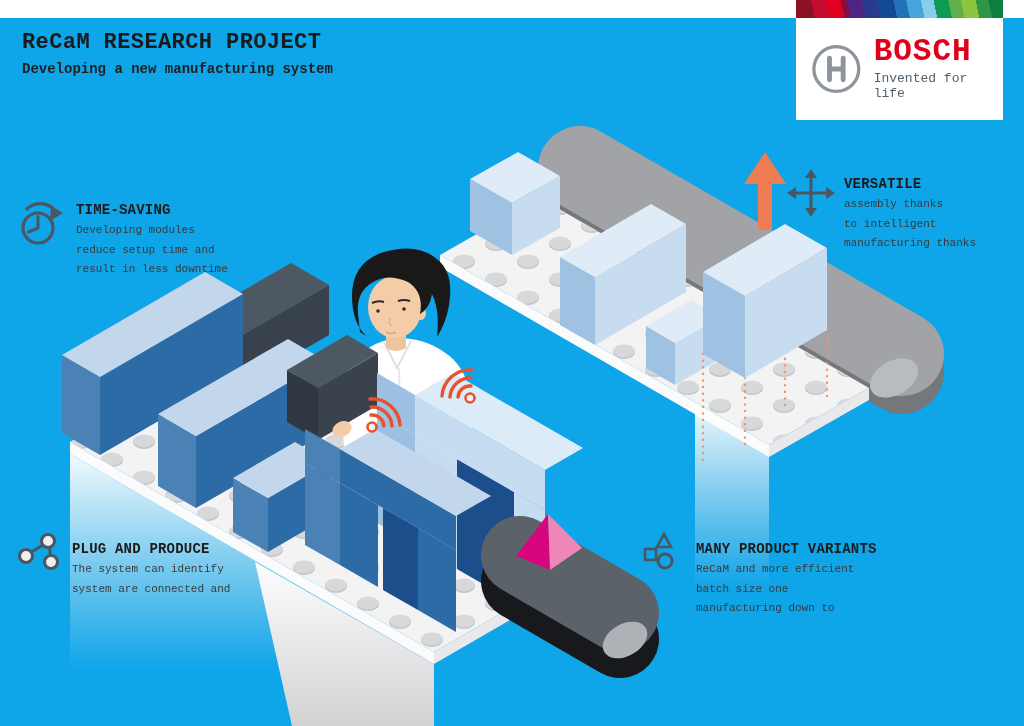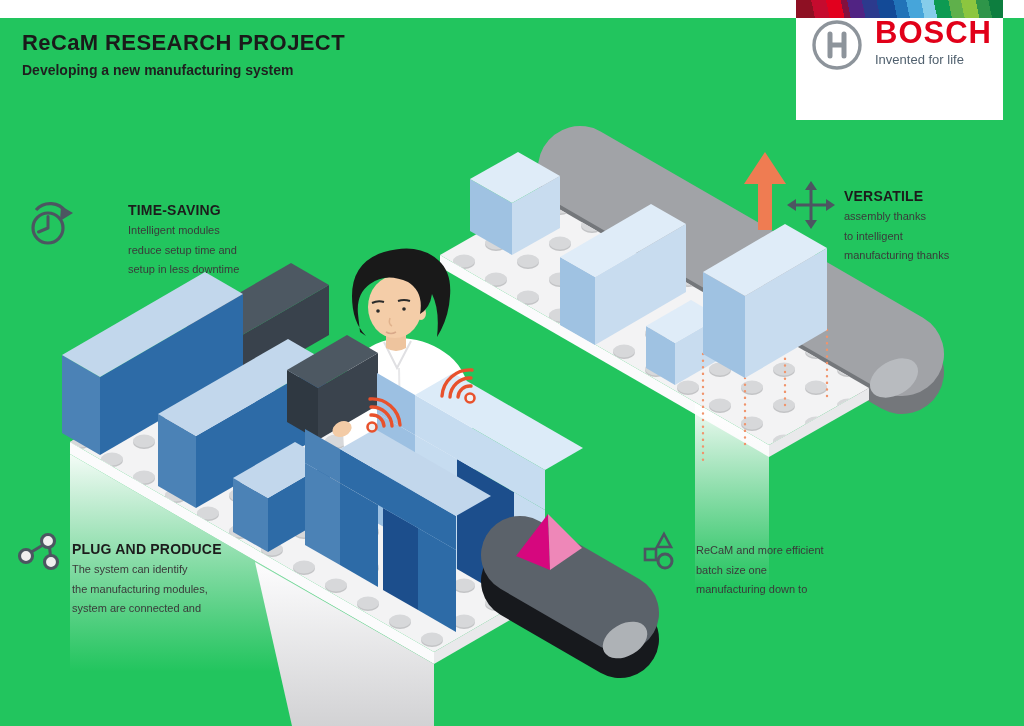--- a/index.html
+++ b/index.html
@@ -1,43 +1,43 @@
 <!DOCTYPE html>
 <html><head>
 <meta charset="utf-8">
 <style>
   html,body{margin:0;padding:0;background:#fff;}
-  .stage{position:relative;width:1024px;height:726px;background:#22c55e;overflow:hidden;
-         font-family:Liberation Sans, sans-serif;}
+  .stage{position:relative;width:1024px;height:726px;background:#0ea5e9;overflow:hidden;
+         font-family:Liberation Mono, monospace;}
   .topstrip{position:absolute;left:0;top:0;width:1024px;height:18px;background:#ffffff;}
   .scene{position:absolute;left:0;top:0;width:1024px;height:726px;}
 
   .header{position:absolute;left:22px;top:30px;z-index:5;}
   .header .title{font-size:22px;font-weight:bold;color:#1a1a1a;letter-spacing:.4px;margin:0;}
   .header .subtitle{font-size:14px;font-weight:bold;color:#1f1f1f;margin:6px 0 0;}
 
   .callout{position:absolute;display:flex;align-items:flex-start;z-index:5;}
   .callout .icon{flex:0 0 auto;}
   .callout .txt{margin-left:10px;}
   .c-title{font-size:14px;font-weight:bold;color:#1c1c1c;margin:0 0 3px;letter-spacing:.2px;}
   .c-line{font-size:11px;color:#3a3a3a;line-height:19.5px;}
 
-  #co-time{left:28px;top:190px;gap:42px;}       #co-time .txt{margin-top:12px;}
-  #co-versatile{left:786px;top:180px;} #co-versatile .txt{margin-top:8px;margin-left:8px;}
+  #co-time{left:18px;top:190px;}       #co-time .txt{margin-top:12px;}
+  #co-versatile{left:786px;top:168px;} #co-versatile .txt{margin-top:8px;margin-left:8px;}
   #co-plug{left:16px;top:531px;}       #co-plug .txt{margin-top:10px;}
   #co-variants{left:642px;top:530px;}  #co-variants .txt{margin-top:11px;}
 
   .supergraphic{position:absolute;left:796px;top:0;width:207px;height:18px;z-index:6;
     background:linear-gradient(78deg,
       #8e1023 0 9%, #c50b2e 9% 16%, #e2001e 16% 23%, #83103e 23% 26%,
       #512383 26% 33%, #2c3a8d 33% 40%, #134a97 40% 48%, #2173b8 48% 54%,
       #46a5da 54% 61%, #86cdea 61% 67%, #0d9a52 67% 74%, #5fb04b 74% 80%,
       #8cc63f 80% 87%, #2e9549 87% 93%, #0d7e3f 93% 100%);}
   .logo-card{position:absolute;left:796px;top:18px;width:207px;height:102px;background:#ffffff;
-    display:flex;z-index:6;}
+    display:flex;align-items:center;z-index:6;}
   .logo-card .mark{margin-left:14px;}
   .brand{margin-left:11px;}
   .brand-name{font-size:31px;font-weight:bold;color:#e10019;letter-spacing:1px;line-height:30px;}
   .brand-tag{font-size:13px;color:#50606e;margin-top:4px;}
 </style>
 </head>
 <body>
 
 <div class="stage">
   <div class="topstrip"></div>
@@ -217,23 +217,23 @@
 
   <div class="callout" id="co-time">
     <svg class="icon" width="48" height="64" viewBox="0 0 48 64">
       <circle cx="20" cy="38" r="15" fill="none" stroke="#4c5661" stroke-width="3.2"></circle>
       <path d="M 20,38 L 20,26.5 M 20,38 L 10.5,42" stroke="#4c5661" stroke-width="3" fill="none" stroke-linecap="round"></path>
       <path d="M 8,20 A 19 19 0 0 1 38,22" fill="none" stroke="#4c5661" stroke-width="3.2"></path>
       <polygon points="33,16 45,23 32,31" fill="#4c5661"></polygon>
     </svg>
     <div class="txt">
       <div class="c-title">TIME-SAVING</div>
-      <div class="c-line">Intelligent modules</div>
+      <div class="c-line">Developing modules</div>
       <div class="c-line">reduce setup time and</div>
-      <div class="c-line">setup in less downtime</div>
+      <div class="c-line">result in less downtime</div>
     </div>
   </div>
 
   <div class="callout" id="co-versatile">
     <svg class="icon" width="50" height="50" viewBox="0 0 50 50">
       <path d="M 7,25 H 43 M 25,7 V 43" stroke="#4c5661" stroke-width="3" fill="none"></path>
       <polygon points="1,25 10,19 10,31" fill="#4c5661"></polygon>
       <polygon points="49,25 40,19 40,31" fill="#4c5661"></polygon>
       <polygon points="25,1 19,10 31,10" fill="#4c5661"></polygon>
       <polygon points="25,49 19,40 31,40" fill="#4c5661"></polygon>
@@ -249,32 +249,32 @@
   <div class="callout" id="co-plug">
     <svg class="icon" width="46" height="44" viewBox="0 0 46 44">
       <path d="M 12,23 L 32,11 M 33,12 L 35,29" stroke="#4c5661" stroke-width="3" fill="none"></path>
       <circle cx="10" cy="25" r="6.5" fill="#efefef" stroke="#4c5661" stroke-width="3.1"></circle>
       <circle cx="32" cy="10" r="6.5" fill="#efefef" stroke="#4c5661" stroke-width="3.1"></circle>
       <circle cx="35" cy="31" r="6.5" fill="#efefef" stroke="#4c5661" stroke-width="3.1"></circle>
     </svg>
     <div class="txt">
       <div class="c-title">PLUG AND PRODUCE</div>
       <div class="c-line">The system can identify</div>
-      <div class="c-line">the manufacturing modules,</div>
       <div class="c-line">system are connected and</div>
     </div>
   </div>
 
   <div class="callout" id="co-variants">
     <svg class="icon" width="44" height="48" viewBox="0 0 44 48">
       <rect x="3" y="19" width="11" height="11" fill="none" stroke="#4c5661" stroke-width="2.6"></rect>
       <path d="M 22,4 L 29,17 L 15,17 Z" fill="none" stroke="#4c5661" stroke-width="2.6"></path>
       <circle cx="23" cy="31" r="7" fill="none" stroke="#4c5661" stroke-width="3"></circle>
     </svg>
     <div class="txt">
+      <div class="c-title">MANY PRODUCT VARIANTS</div>
       <div class="c-line">ReCaM and more efficient</div>
       <div class="c-line">batch size one</div>
       <div class="c-line">manufacturing down to</div>
     </div>
   </div>
 
   <div class="supergraphic"></div>
   <div class="logo-card">
     <svg class="mark" width="54" height="54" viewBox="0 0 54 54">
       <circle cx="27" cy="27" r="23" fill="none" stroke="#8d949b" stroke-width="3.4"></circle>

